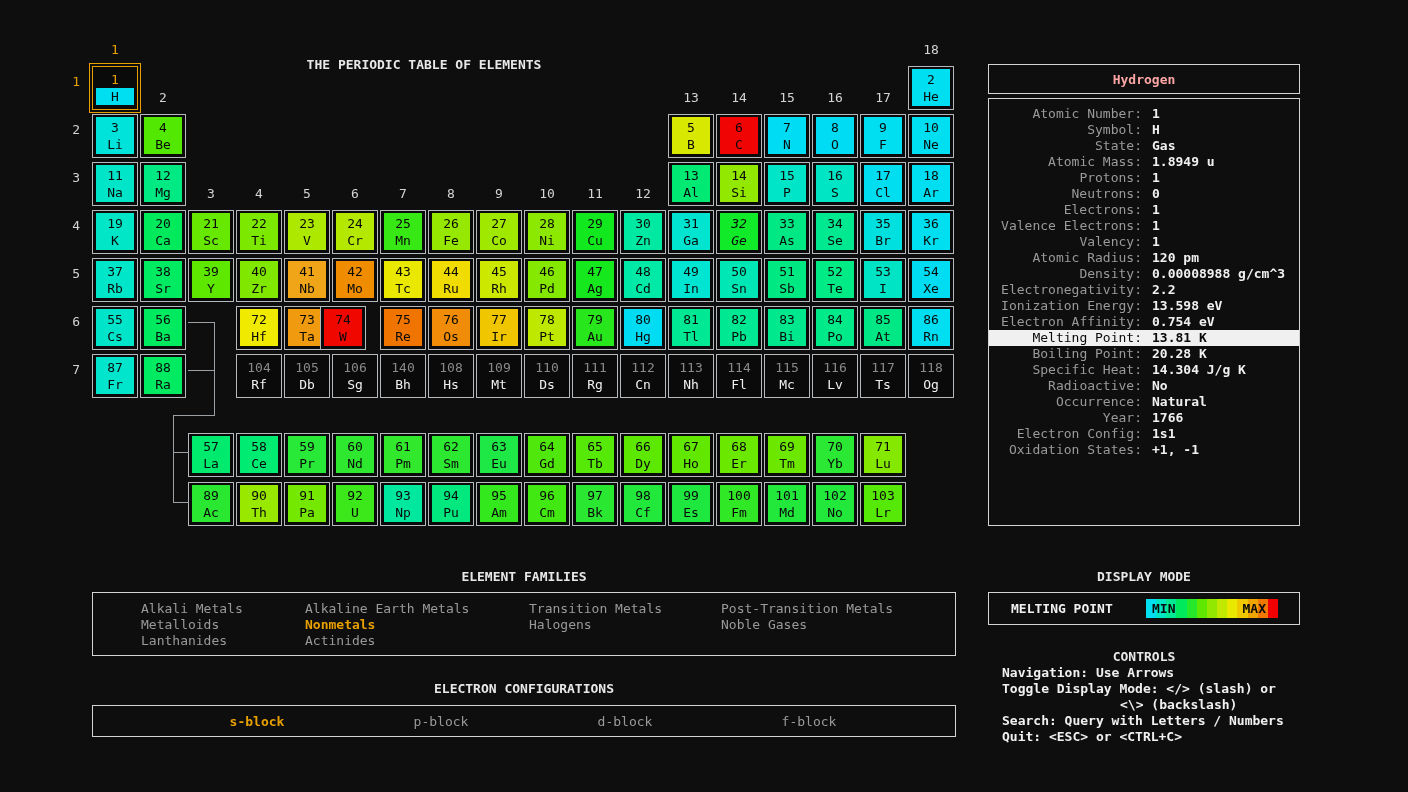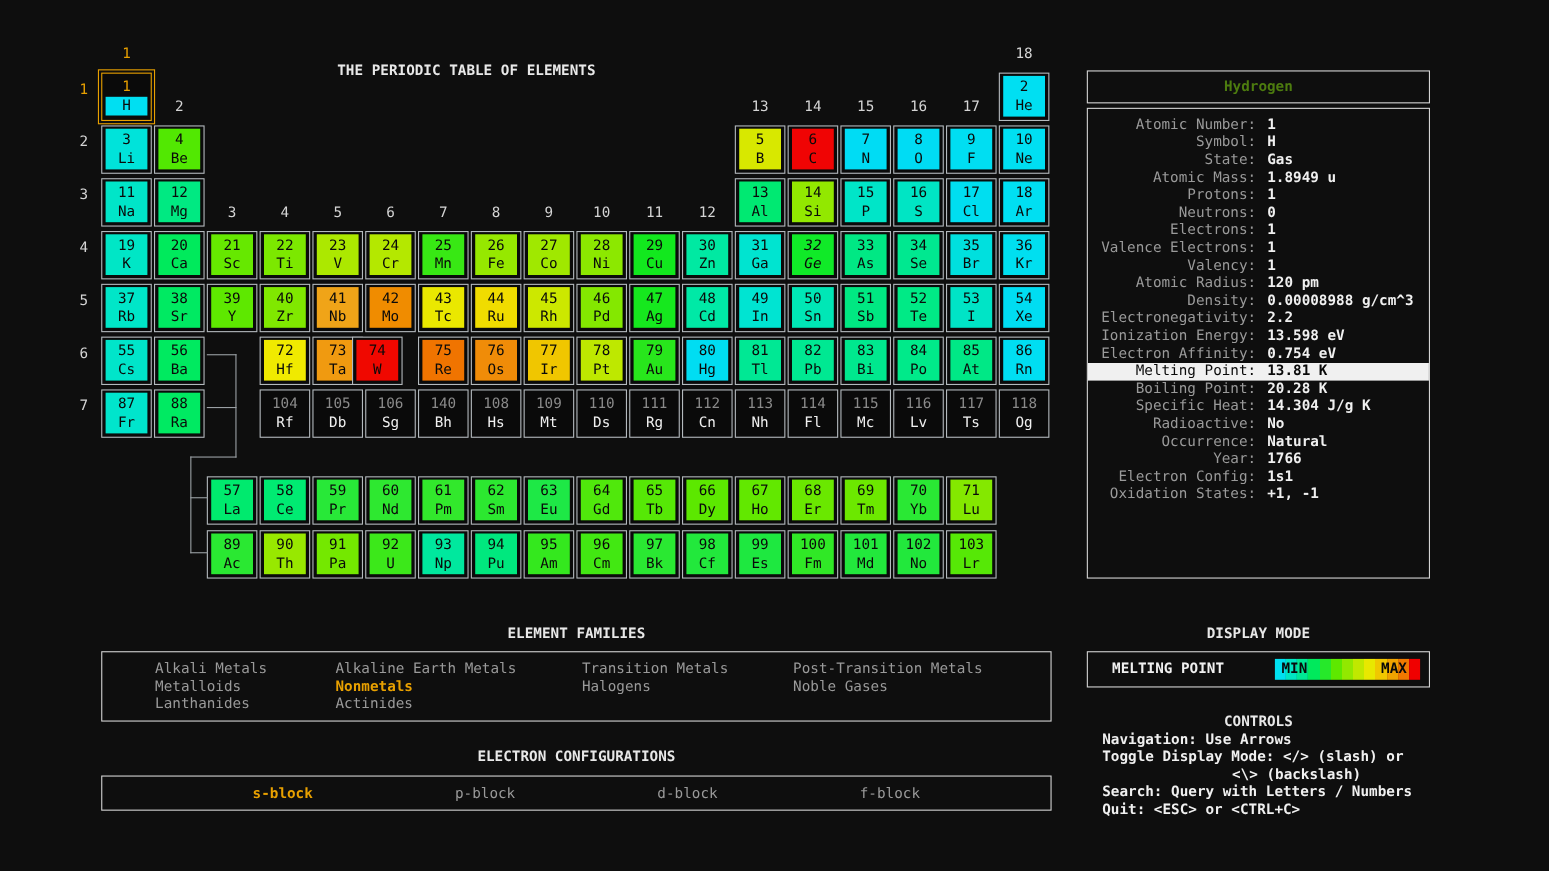--- a/index.html
+++ b/index.html
@@ -18,21 +18,21 @@
   .cell.unk .sym{color:#f0f0f0;}
   .cell.sel{border-color:#e8a000;outline:1px solid #e8a000;outline-offset:2px;}
   .cell.sel .fill{background:transparent;}
   .cell.sel .num{color:#e8a000;}
   .cell.sel .sym{background:var(--f);color:#0a0a0a;}
 
   .conn{position:absolute;background:#9aa0a4;}
 
   .panel-header{position:absolute;left:988px;top:64px;width:312px;height:30px;border:1px solid #d4d4d4;
                 box-sizing:border-box;display:flex;align-items:center;justify-content:center;
-                color:#4d7c0f;font-weight:700;}
+                color:#fca5a5;font-weight:700;}
   .panel-body{position:absolute;left:988px;top:98px;width:312px;height:428px;border:1px solid #d4d4d4;
               box-sizing:border-box;padding-top:7px;}
   .drow{height:16px;line-height:16px;display:flex;white-space:pre;}
   .dlabel{width:153px;text-align:right;color:#9a9a9a;flex:none;}
   .dvalue{margin-left:10px;font-weight:700;color:#f0f0f0;}
   .drow.hl{background:#f0f0f0;}
   .drow.hl .dlabel,.drow.hl .dvalue{color:#0a0a0a;}
 
   .sec-title{position:absolute;font-weight:700;text-align:center;color:#e8e8e8;}
   .families-title{left:92px;top:569px;width:864px;}
@@ -46,21 +46,21 @@
   .fam-item.active{color:#e8a000;font-weight:700;}
 
   .cfg-box{position:absolute;left:92px;top:705px;width:864px;height:32px;border:1px solid #d4d4d4;
            box-sizing:border-box;display:flex;align-items:center;padding-left:72px;color:#9a9a9a;}
   .cfg-item{width:184px;text-align:center;}
   .cfg-item.active{color:#e8a000;font-weight:700;}
 
   .dm-box{position:absolute;left:988px;top:592px;width:312px;height:33px;border:1px solid #d4d4d4;
           box-sizing:border-box;display:flex;align-items:center;}
   .dm-label{margin-left:22px;font-weight:700;color:#f0f0f0;}
-  .dm-bar{position:relative;margin-left:auto;margin-right:8px;width:132px;height:19px;display:flex;}
+  .dm-bar{position:relative;margin-left:auto;margin-right:21px;width:132px;height:19px;display:flex;}
   .dm-band{flex:1;height:100%;}
   .dm-min{position:absolute;left:6px;top:1px;line-height:17px;color:#0a0a0a;font-weight:700;}
   .dm-max{position:absolute;right:12px;top:1px;line-height:17px;color:#0a0a0a;font-weight:700;}
 
   .ctrl{position:absolute;left:1002px;top:665px;width:300px;font-weight:700;color:#f0f0f0;}
   .ctrl-line{height:16px;line-height:16px;white-space:pre;}
   .ctrl-line.ind{padding-left:118px;}
 </style>
 </head>
 <body>

